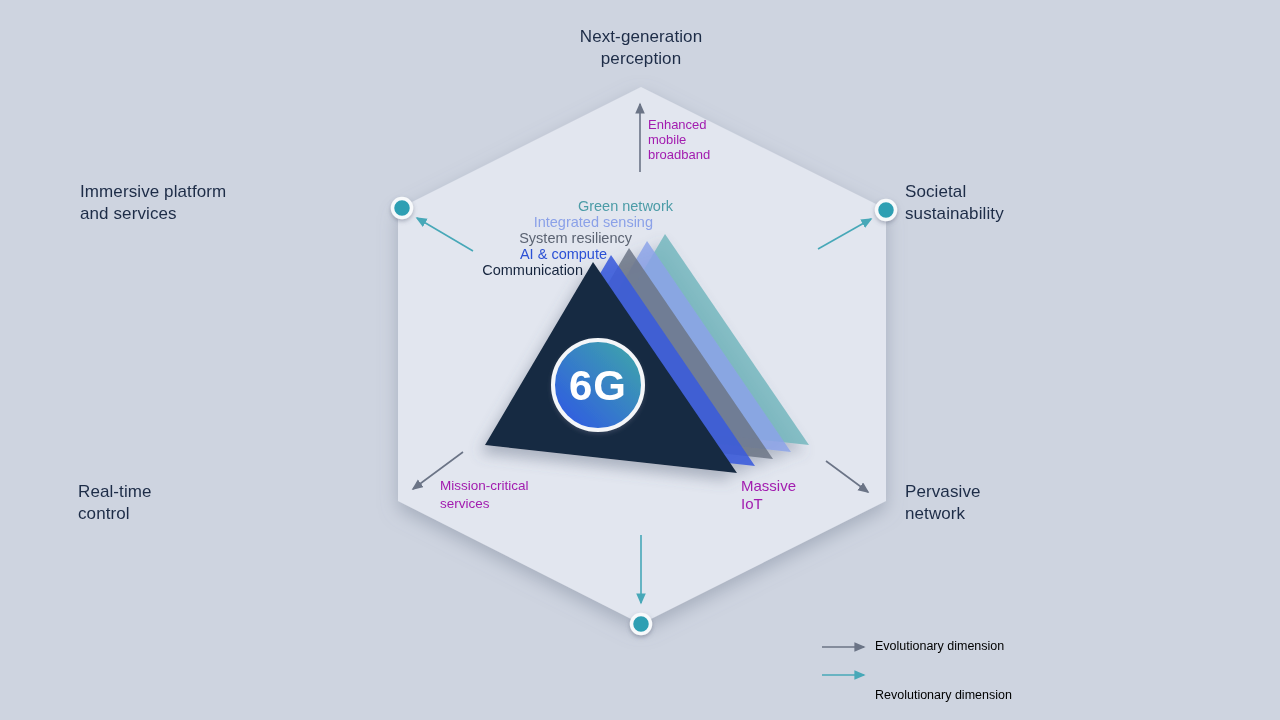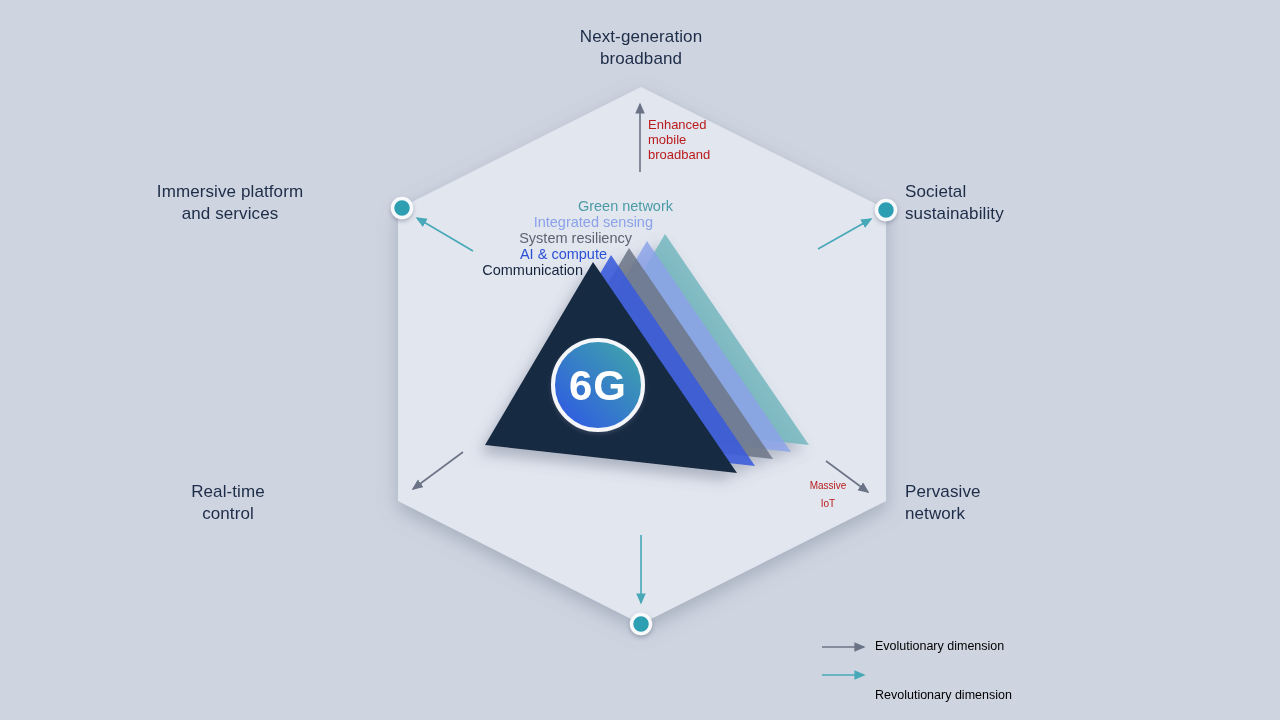--- a/index.html
+++ b/index.html
@@ -6,23 +6,23 @@
   .stage{
     position:relative;width:1280px;height:720px;overflow:hidden;
     background:#CED4E0;
     font-family:"Liberation Sans", sans-serif;
   }
   .lbl{position:absolute;white-space:pre-line;}
   .outer-lbl{
     font-size:17px;line-height:22px;color:#1D2C47;letter-spacing:.1px;
   }
   .inner-lbl{
-    font-size:13px;line-height:15px;color:#b91c1c;
+    font-size:13px;line-height:15px;color:#a21caf;
   }
-  .align-r{text-align:center;}
+  .align-r{text-align:left;}
   .align-c{text-align:center;}
   .legend-lbl{
     font-size:12.5px;line-height:15px;color:#000000;
   }
   svg{position:absolute;left:0;top:0;}
   svg text{font-family:"Liberation Sans", sans-serif;}
   .layer-label{font-size:14.5px;}
   .badge-text{font-size:42px;font-weight:bold;letter-spacing:1px;}
 </style>
 </head>
@@ -92,32 +92,34 @@
       <text x="583" y="275" fill="#16253E">Communication</text>
     </g>
 
     <g stroke-width="1.6" fill="none">
       <line x1="822" y1="647" x2="864" y2="647" marker-end="url(#ahGray)" stroke="#6B7486"></line>
       <line x1="822" y1="675" x2="864" y2="675" marker-end="url(#ahTeal)" stroke="#47A8B8"></line>
     </g>
   </svg>
 
   <div class="lbl outer-lbl align-c" style="left:441px;top:26px;width:400px;">Next-generation
-broadband</div>
+perception</div>
   <div class="lbl outer-lbl align-r" style="left:80px;top:181px;width:300px;">Immersive platform
 and services</div>
   <div class="lbl outer-lbl align-r" style="left:78px;top:481px;width:300px;">Real-time
 control</div>
   <div class="lbl outer-lbl" style="left:905px;top:181px;width:300px;">Societal
 sustainability</div>
   <div class="lbl outer-lbl" style="left:905px;top:481px;width:300px;">Pervasive
 network</div>
 
   <div class="lbl inner-lbl" style="left:648px;top:117px;width:120px;">Enhanced
 mobile
 broadband</div>
-  <div class="lbl inner-lbl align-r" style="left:778px;top:477px;width:100px;font-size:10px;line-height:17.5px;">Massive
+  <div class="lbl inner-lbl" style="left:440px;top:477px;width:130px;font-size:13.5px;line-height:17.5px;">Mission-critical
+services</div>
+  <div class="lbl inner-lbl align-r" style="left:741px;top:477px;width:100px;font-size:15px;line-height:17.5px;">Massive
 IoT</div>
 
   <div class="lbl legend-lbl" style="left:875px;top:639px;width:220px;">Evolutionary dimension</div>
   <div class="lbl legend-lbl" style="left:875px;top:667px;width:220px;margin-top:21px;">Revolutionary dimension</div>
 
 </div>
 
 </body></html>

